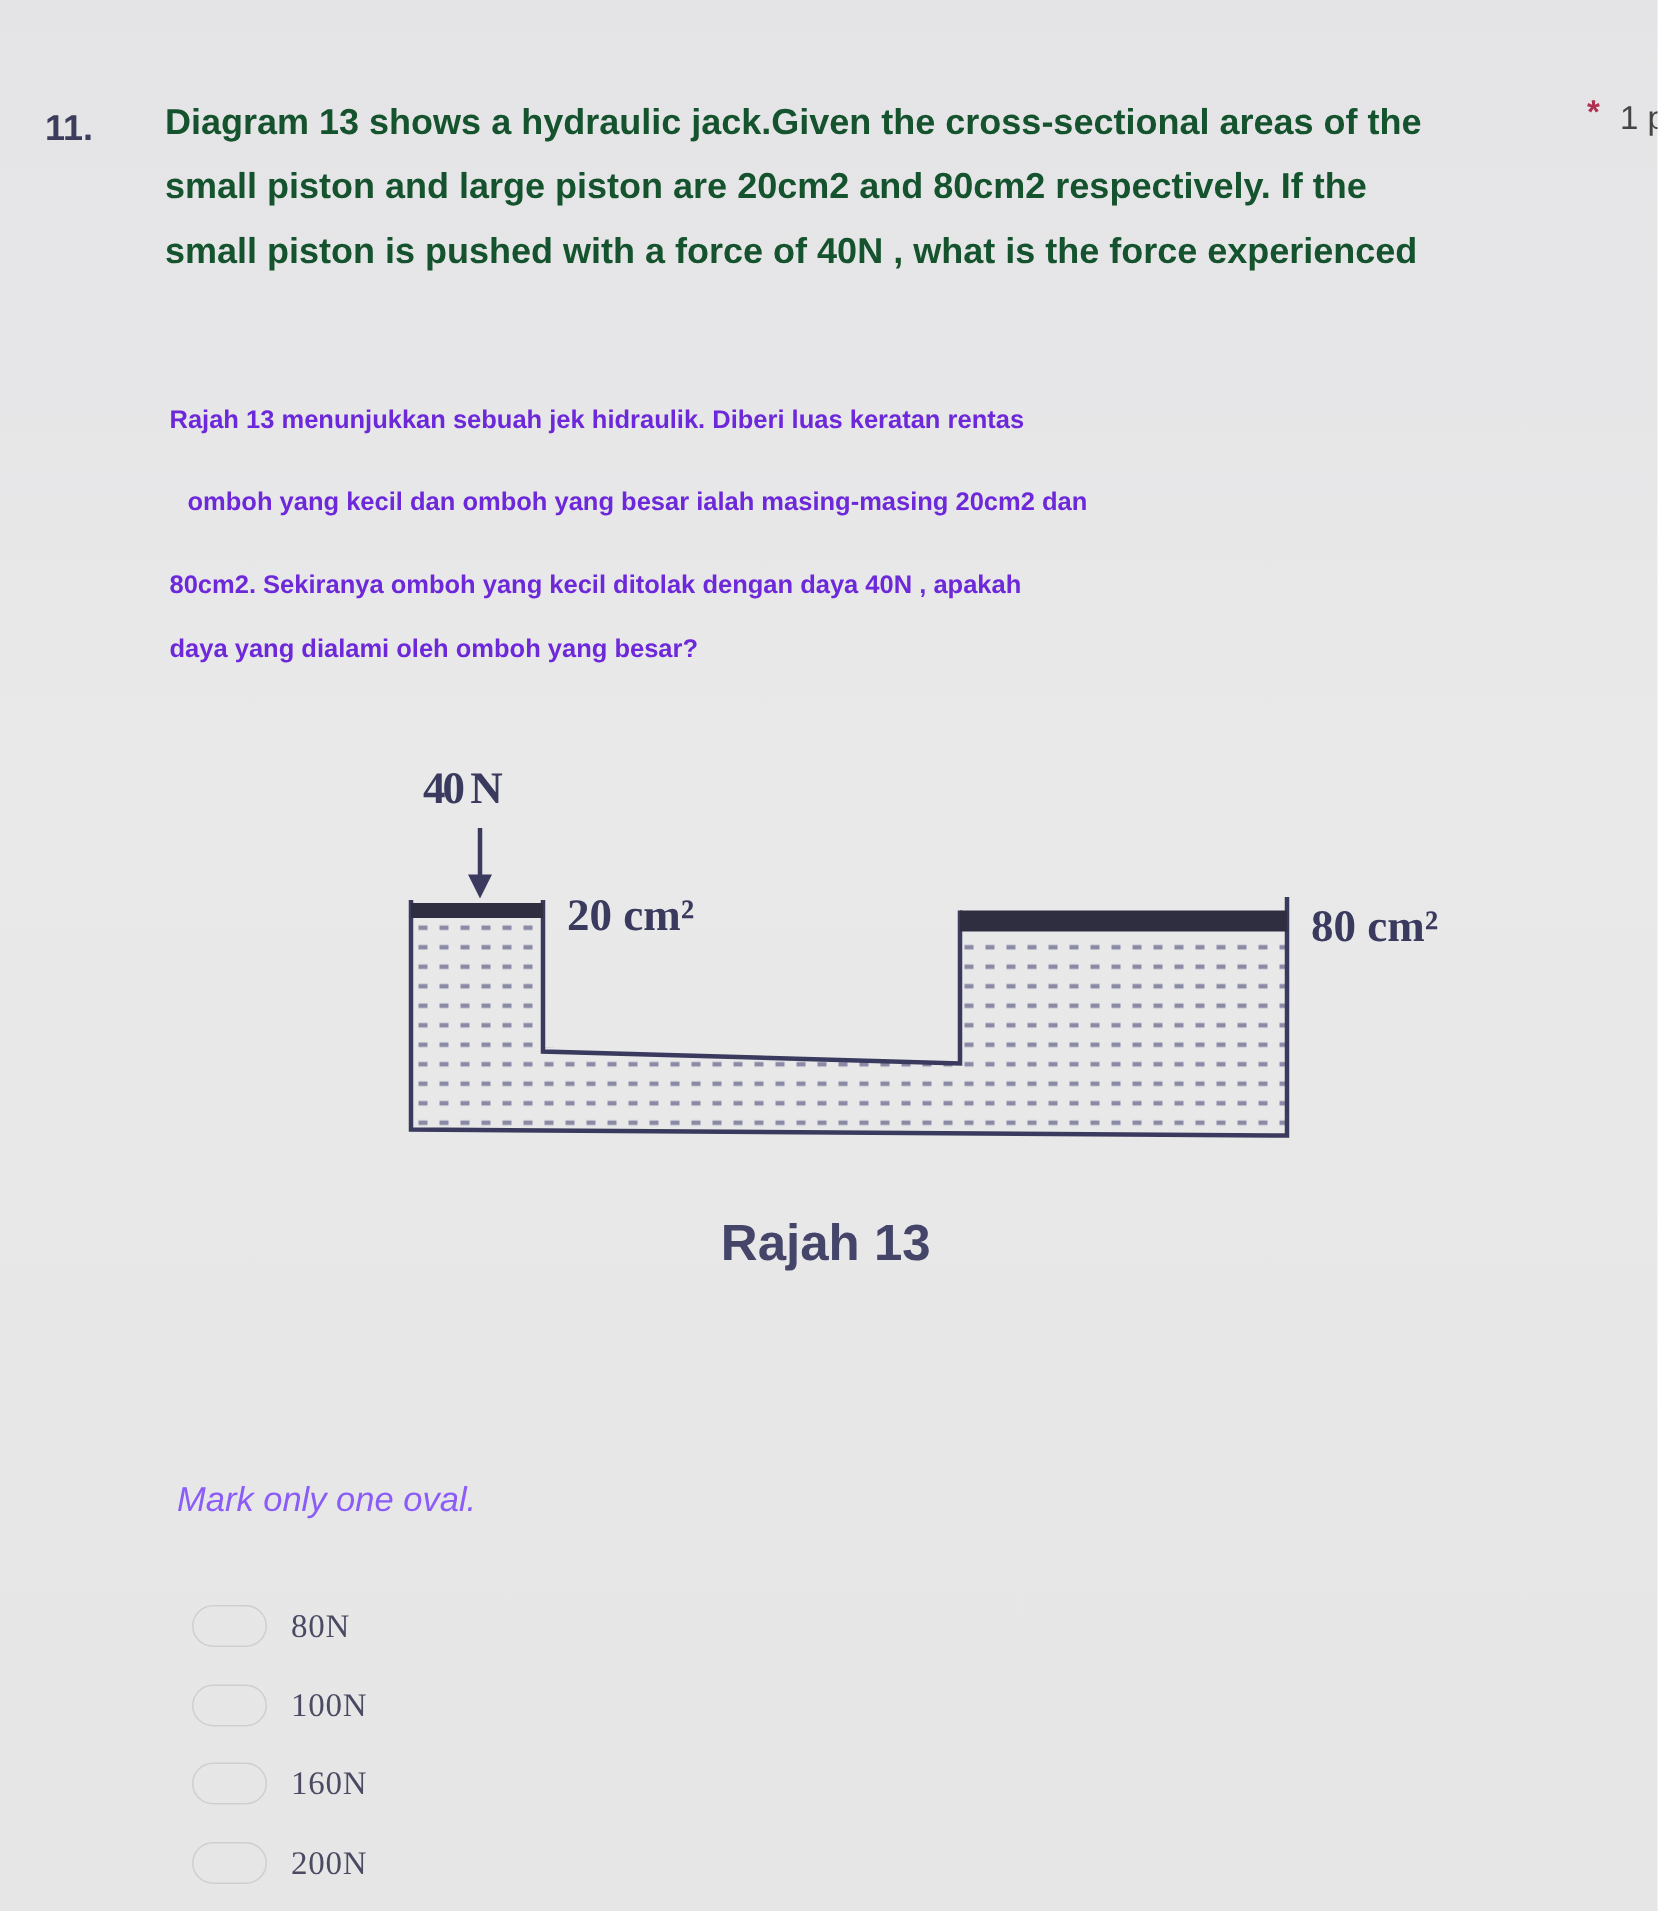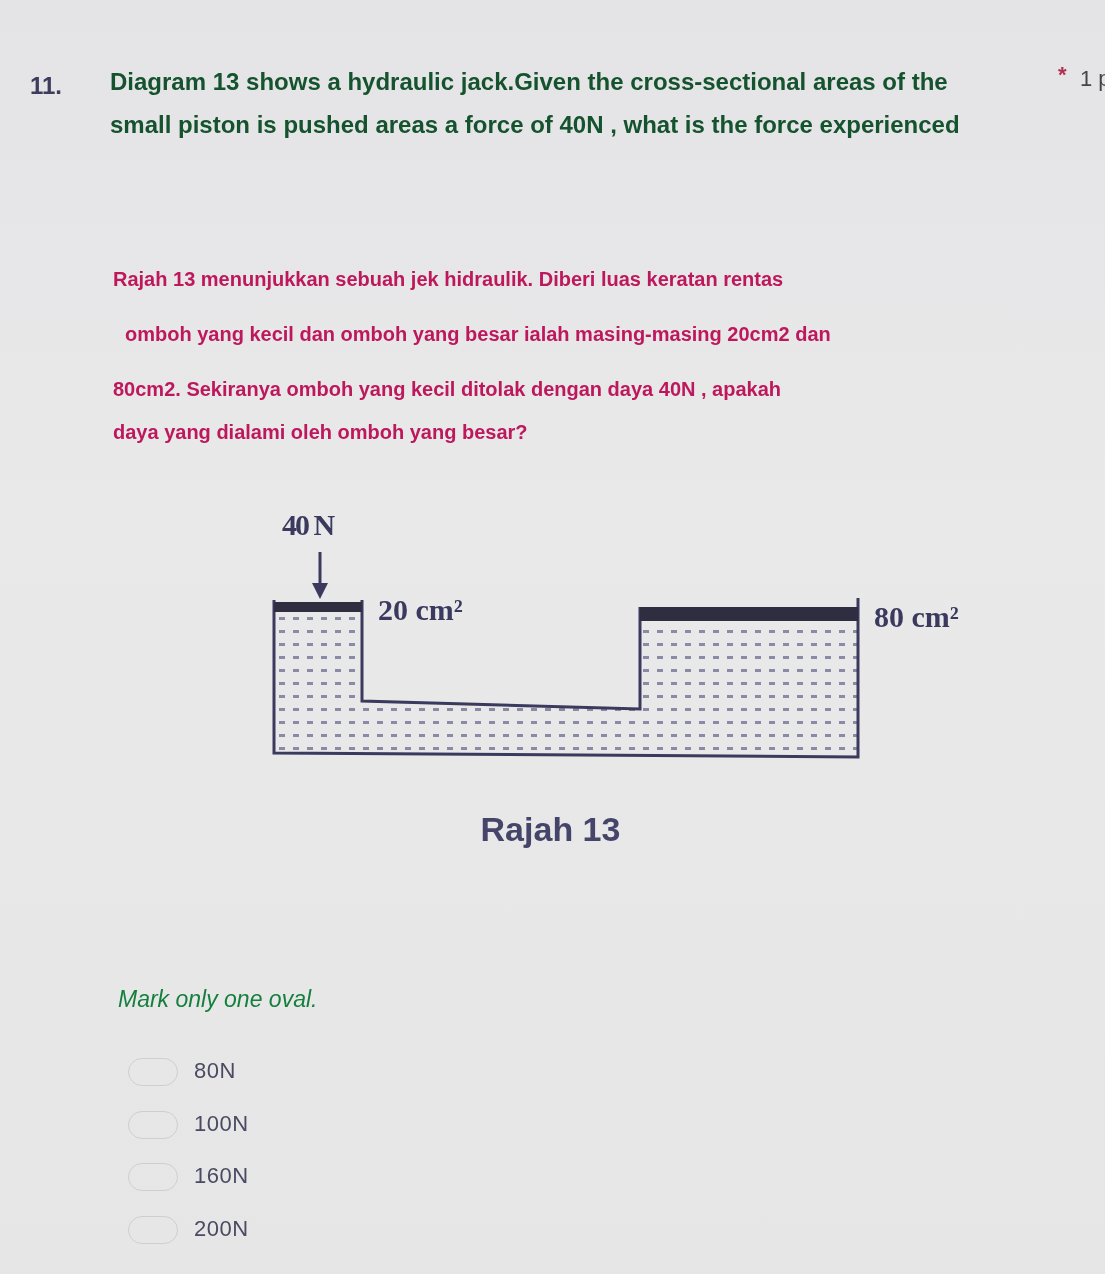--- a/index.html
+++ b/index.html
@@ -9,40 +9,41 @@
       font-family:"Liberation Sans", sans-serif;
       color:#3a3a5a;
       position:relative;
     }
     .q-card { position:absolute; left:0; top:0; width:1105px; height:1274px;padding-left:34px; }
     .q-num { position:absolute; left:30px; top:72px; font-size:24px; font-weight:bold; color:#3c3c5c; }
     .q-text { position:absolute; left:110px; top:60px; width:935px; font-size:24px; font-weight:bold; line-height:43px; color:#14532d; }
     .q-text p { margin:0; }
     .required { position:absolute; left:1058px; top:62px; font-size:22px; font-weight:bold; color:#b03050; }
     .points { position:absolute; left:1080px; top:66px; font-size:22px; color:#444; white-space:nowrap; }
-    .q-malay { position:absolute; left:113px; top:258px; width:945px; font-size:20px; font-weight:bold; line-height:43px; color:#be185d; }
+    .q-malay { position:absolute; left:113px; top:258px; width:945px; font-size:17px; font-weight:bold; line-height:43px; color:#6d28d9; }
     .diagram { position:absolute; left:262px; top:495px; width:760px; height:280px; }
     .caption { position:absolute; left:0; width:1105px; text-align:center; font-weight:bold; color:#45456a; font-size:34px; }
     .cap1 { top:810px; left:-2px; }
     .cap2 { top:860px; font-style:italic; }
-    .instr { position:absolute; left:118px; top:986px; font-size:23px; font-style:italic; color:#15803d; }
+    .instr { position:absolute; left:118px; top:986px; font-size:23px; font-style:italic; color:#8b5cf6; }
     .options { position:absolute; left:128px; top:1058px; }
-    .opt { display:flex; height:52.5px; cursor:pointer; }
+    .opt { display:flex; align-items:center; height:52.5px; cursor:pointer;font-family:Liberation Serif, serif; }
     .oval { width:48px; height:26px; border:1.5px solid #cfcfd2; border-radius:14px; margin-right:16px; background:transparent; }
     .opt-label { font-size:22px; color:#4a4a62; letter-spacing:0.5px; }
   </style>
 </head>
 <body>
 
 <div class="q-card">
   <div class="q-num">11.</div>
 
   <div class="q-text">
     <p>Diagram 13 shows a hydraulic jack.Given the cross-sectional areas of the</p>
-    <p>small piston is pushed areas a force of 40N , what is the force experienced</p>
+    <p>small piston and large piston are 20cm2 and 80cm2 respectively. If the</p>
+    <p>small piston is pushed with a force of 40N , what is the force experienced</p>
   </div>
 
   <span class="required">*</span>
   <span class="points">1 p</span>
 
   <div class="q-malay">
     <p style="margin:0">Rajah 13 menunjukkan sebuah jek hidraulik. Diberi luas keratan rentas</p>
     <p style="margin:12px">omboh yang kecil dan omboh yang besar ialah masing-masing 20cm2 dan</p>
     <p style="margin:0">80cm2.  Sekiranya omboh yang kecil ditolak dengan daya 40N , apakah</p>
     <p style="margin:0">daya yang dialami oleh omboh yang besar?</p>

